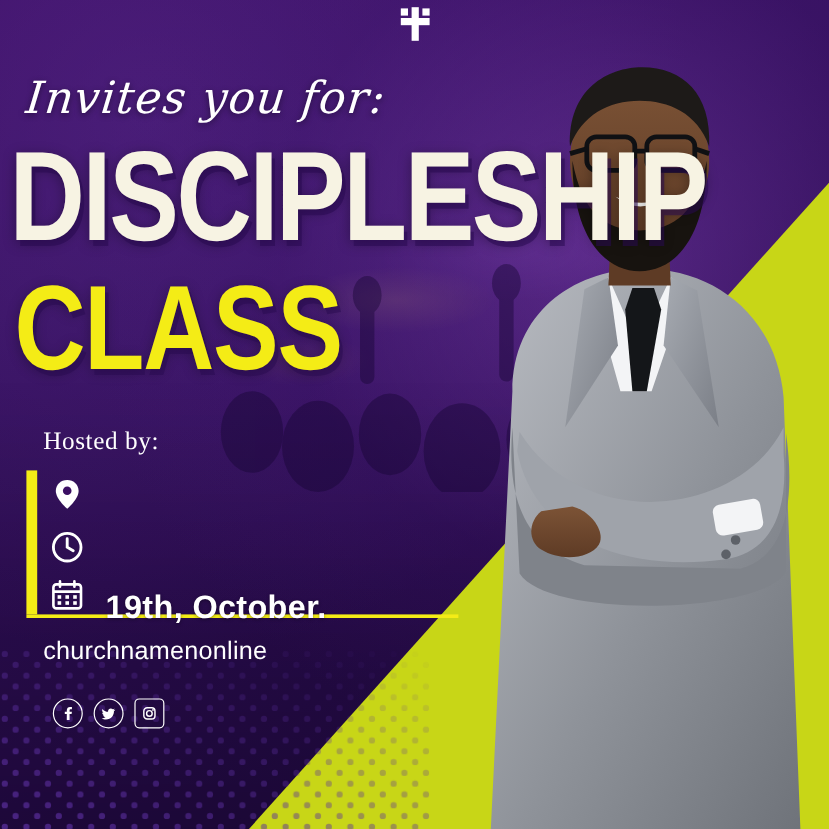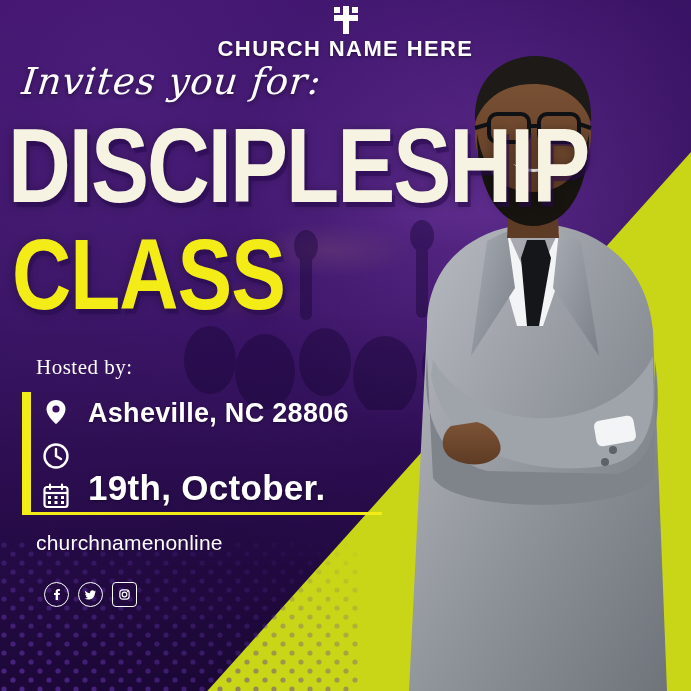--- a/index.html
+++ b/index.html
@@ -136,21 +136,21 @@
   }
   .detail-text{
     position:absolute;left:88px;
     color:#ffffff;
     font-weight:bold;
     letter-spacing:.3px;
     text-shadow:0 1px 3px rgba(0,0,0,.4);
   }
   .d1{top:398px;font-size:27px;}
   .d2{top:442px;font-size:27px;}
-  .d3{top:468px;font-size:35px;text-align:right;}
+  .d3{top:491px;font-size:27px;text-align:right;}
 
   
   .follow{
     position:absolute;left:36px;top:530px;
     color:#ffffff;
     font-size:21px;
     line-height:1.25;
     letter-spacing:.2px;
   }
   .socials{
@@ -269,36 +269,34 @@
   </svg>
 
   <svg class="cross-icon" viewBox="0 0 30 32">
     <g fill="#ffffff">
       <rect x="12" y="2" width="6" height="28"></rect>
       <rect x="3" y="11" width="24" height="6"></rect>
       <rect x="3" y="3" width="6" height="6"></rect>
       <rect x="21" y="3" width="6" height="6"></rect>
     </g>
   </svg>
-  <div class="church-name">CHURCH NAME HERE</div>
 
   <div class="invites">Invites you for:</div>
   <div class="title-main">DISCIPLESHIP</div>
   <div class="title-sub">CLASS</div>
 
   <div class="hosted-label">Hosted by:</div>
 
   <div class="vbar"></div>
   <div class="hline"></div>
 
   <svg class="detail-icon" style="top:398px;" viewBox="0 0 28 28">
     <path d="M14 2 C 8.5 2 4.5 6 4.5 11.2 C 4.5 18 14 26 14 26 C 14 26 23.5 18 23.5 11.2 C 23.5 6 19.5 2 14 2 Z" fill="#ffffff"></path>
     <circle cx="14" cy="11" r="3.6" fill="#3b0f63"></circle>
   </svg>
-  <div class="detail-text d1">Asheville, NC 28806</div>
 
   <svg class="detail-icon" style="top:442px;" viewBox="0 0 28 28">
     <circle cx="14" cy="14" r="11.5" fill="none" stroke="#ffffff" stroke-width="2.4"></circle>
     <path d="M14 7 L14 14 L19 17" fill="none" stroke="#ffffff" stroke-width="2.4" stroke-linecap="round"></path>
   </svg>
 
   <svg class="detail-icon" style="top:482px;" viewBox="0 0 28 28">
     <rect x="2.5" y="5" width="23" height="20" rx="2.5" fill="none" stroke="#ffffff" stroke-width="2.2"></rect>
     <path d="M2.5 11 H25.5" stroke="#ffffff" stroke-width="2.2"></path>
     <path d="M8 2.5 V7 M20 2.5 V7" stroke="#ffffff" stroke-width="2.2" stroke-linecap="round"></path>

